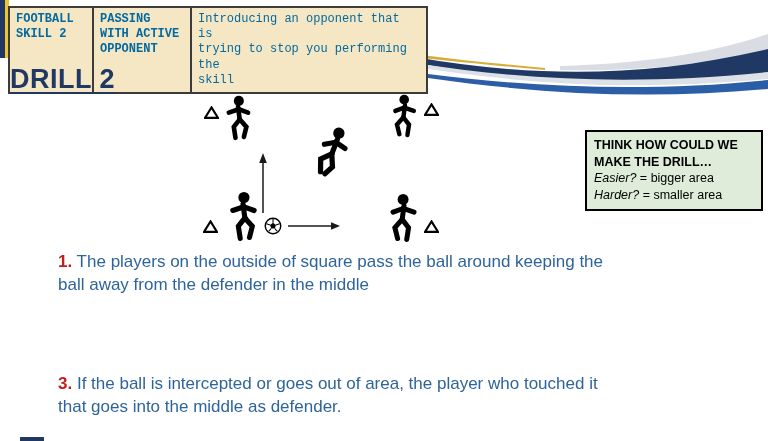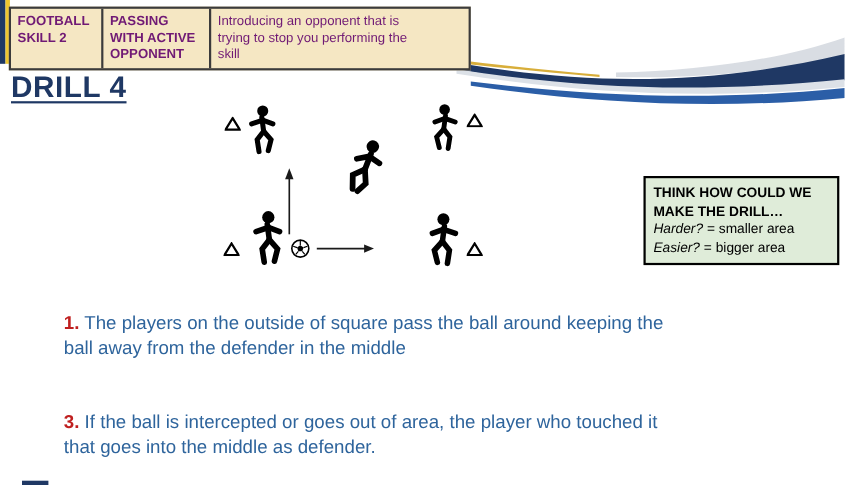--- a/index.html
+++ b/index.html
@@ -13,51 +13,51 @@
   
   .stripe-navy{left:0;top:0;width:5px;height:58px;background:#1f3864;}
   .stripe-gold{left:5px;top:0;width:4px;height:58px;background:#eec52e;}
 
   
   .header-table{
     left:8px;top:6px;width:420px;display:flex;box-sizing:border-box;
     background:#f5e7c3;border:2px solid #3b3b3b;
   }
   .header-cell{
-    box-sizing:border-box;padding:4px 6px;color:#701a75;
-    font-size:12px;line-height:1.27;
+    box-sizing:border-box;padding:4px 6px;color:#0369a1;
+    font-size:12px;line-height:1.27;font-family:Liberation Mono, monospace;
   }
   .header-cell.bold{font-weight:bold;}
   .header-cell + .header-cell{border-left:2px solid #3b3b3b;}
   .cell-1{width:82px;}
   .cell-2{width:98px;}
   .cell-3{flex:1;font-weight:normal;}
 
   
   .drill-title{
     left:10px;top:64px;color:#1f3864;font-size:27px;font-weight:bold;
     text-decoration:underline;text-underline-offset:4px;letter-spacing:.5px;
   }
 
   
   .think-box{
     left:585px;top:130px;width:178px;box-sizing:border-box;
     background:#dfecd9;border:2px solid #000;padding:5px 7px 6px 7px;
-    color:#000;font-size:12.5px;line-height:1.32;margin-top:30px;
+    color:#000;font-size:12.5px;line-height:1.32;
   }
   .think-box .heading{font-weight:bold;}
   .think-box .term{font-style:italic;}
 
   
   .instruction{
     left:58px;width:660px;margin:0;color:#2e649c;
     font-size:17px;line-height:1.38;
   }
   .instruction .num{color:#bf1f1f;font-weight:bold;}
-  .p1{top:250px;margin-top:32px;}
+  .p1{top:250px;}
   .p2{top:312px;}
   .p3{top:372px;}
 
   .mirrored{transform:scaleX(-1);}
   svg{display:block;}
   .hidden-defs{position:absolute;width:0;height:0;}
 </style>
 </head>
 <body>
 
@@ -80,21 +80,21 @@
     <div class="header-cell bold cell-1 pre">FOOTBALL
 SKILL 2</div>
     <div class="header-cell bold cell-2 pre">PASSING
 WITH ACTIVE
 OPPONENT</div>
     <div class="header-cell cell-3 pre">Introducing an opponent that is
 trying to stop you performing the
 skill</div>
   </div>
 
-  <div class="abs drill-title">DRILL 4</div>
+  <div class="abs drill-title">DRILL 2</div>
 
   <svg class="hidden-defs" aria-hidden="true">
     <defs>
       <symbol id="sym-player" viewBox="0 0 40 56">
         <circle cx="21" cy="7" r="6" fill="#000"></circle>
         <g stroke="#000" stroke-width="5.5" stroke-linecap="round" fill="none">
           <path d="M20 14 L22 29"></path>
           <path d="M21 17 L32 21"></path>
           <path d="M21 17 L9 21"></path>
           <path d="M22 29 L30 38 L27 50"></path>
@@ -168,22 +168,22 @@
         <polygon points="69.2,73 76.8,73 73,63" stroke="none"></polygon>
         <line x1="98" y1="136" x2="142" y2="136"></line>
         <polygon points="141,132.2 141,139.8 150,136" stroke="none"></polygon>
       </g>
     </svg>
   </div>
 
   <div class="abs think-box">
     <div class="heading pre">THINK HOW COULD WE
 MAKE THE DRILL…</div>
+    <div><span class="term">Easier?</span><span> = bigger area</span></div>
     <div><span class="term">Harder?</span><span> = smaller area</span></div>
-    <div><span class="term">Easier?</span><span> = bigger area</span></div>
   </div>
 
   <p class="abs instruction p1 pre"><span class="num">1.</span> <span>The players on the outside of square pass the ball around keeping the
 ball away from the defender in the middle</span></p>
 
 
   <p class="abs instruction p3 pre"><span class="num">3.</span> <span>If the ball is intercepted or goes out of area, the player who touched it
 that goes into the middle as defender.</span></p>
 
 </div>

